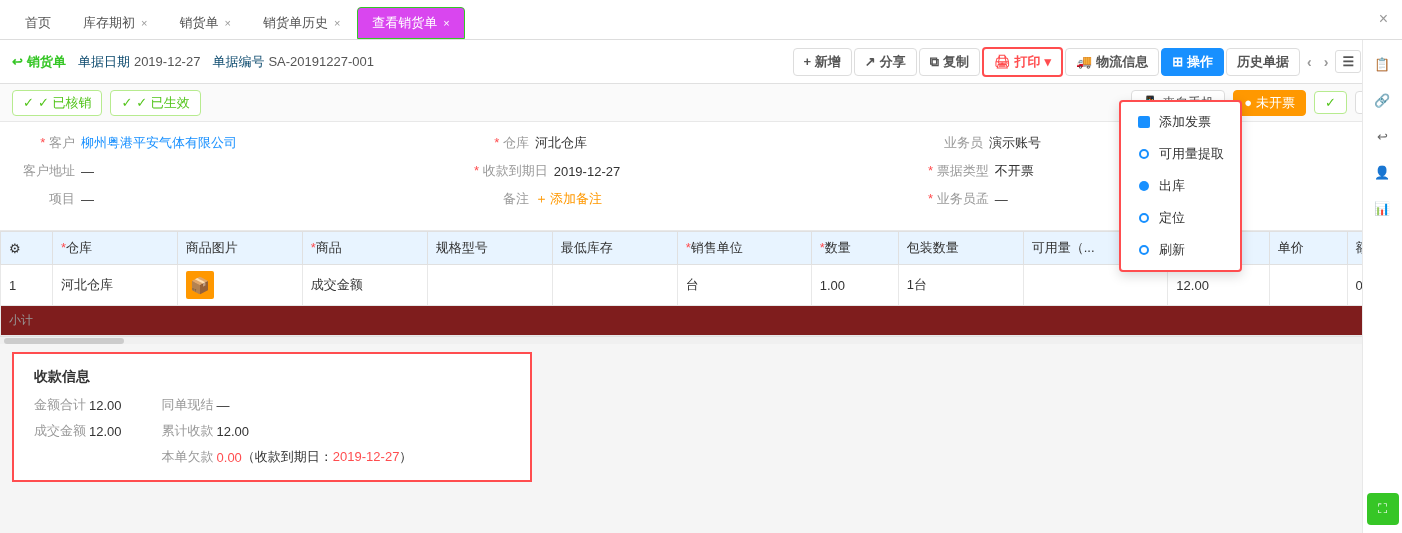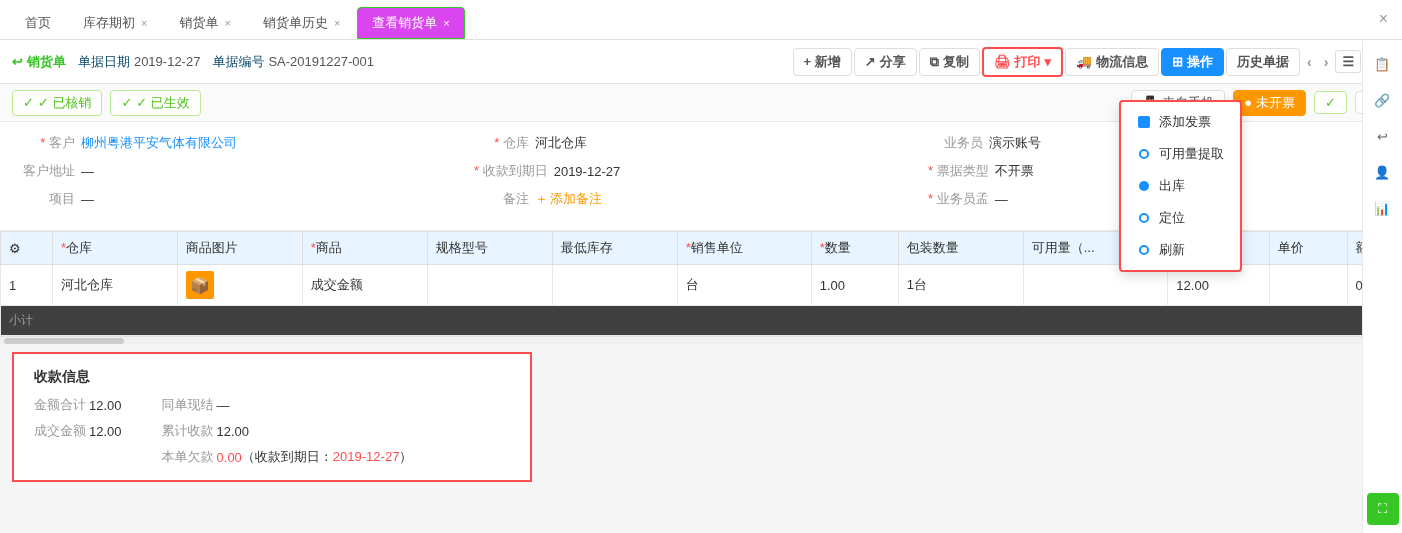--- a/index.html
+++ b/index.html
@@ -68,21 +68,21 @@
     .table-container { background: #fff; overflow-x: auto; }
     table { width: 100%; border-collapse: collapse; font-size: 12px; }
     thead tr { background: #e8f4ff; }
     thead th {
       padding: 7px 8px; text-align: left; border: 1px solid #e0e0e0;
       font-weight: normal; color: #333; white-space: nowrap;
     }
     thead th .required { color: #ff4d4f; }
     tbody tr { background: #fff; }
     tbody td { padding: 6px 8px; border: 1px solid #e8e8e8; color: #333; }
-    .subtotal-row td { background: #404040; color: #999; font-size: 12px; }
+    .subtotal-row td { background: #7f1d1d; color: #999; font-size: 12px; }
     .product-img { width: 28px; height: 28px; background: #ff9800; border-radius: 2px; display: flex; align-items: center; justify-content: center; }
     .product-img-icon { color: #fff; font-size: 16px; }
 
     
     .payment-info {
       background: #fff; border: 2px solid #ff4d4f; margin: 8px 12px; padding: 14px 20px;
       border-radius: 0; max-width: 520px;
     }
     .payment-title { font-weight: bold; font-size: 14px; margin-bottom: 10px; color: #333; }
     .payment-rows { display: flex; gap: 40px; }

